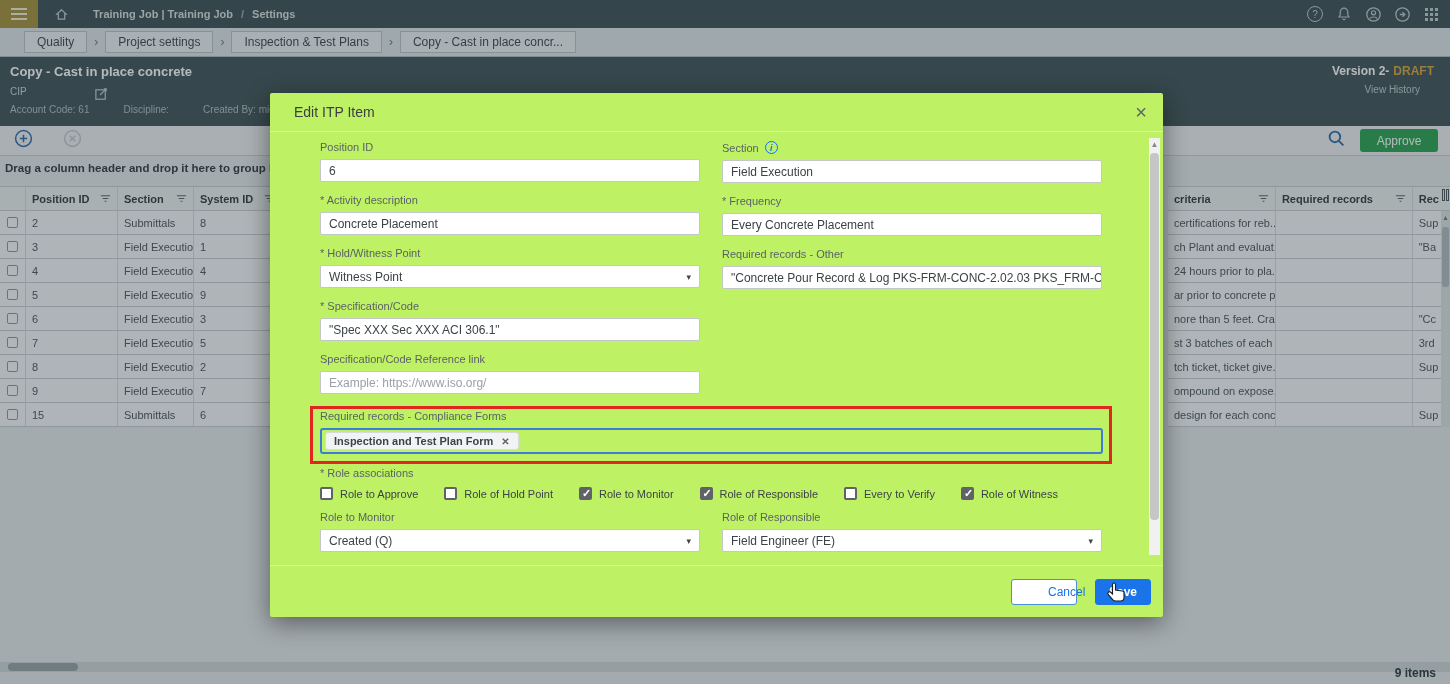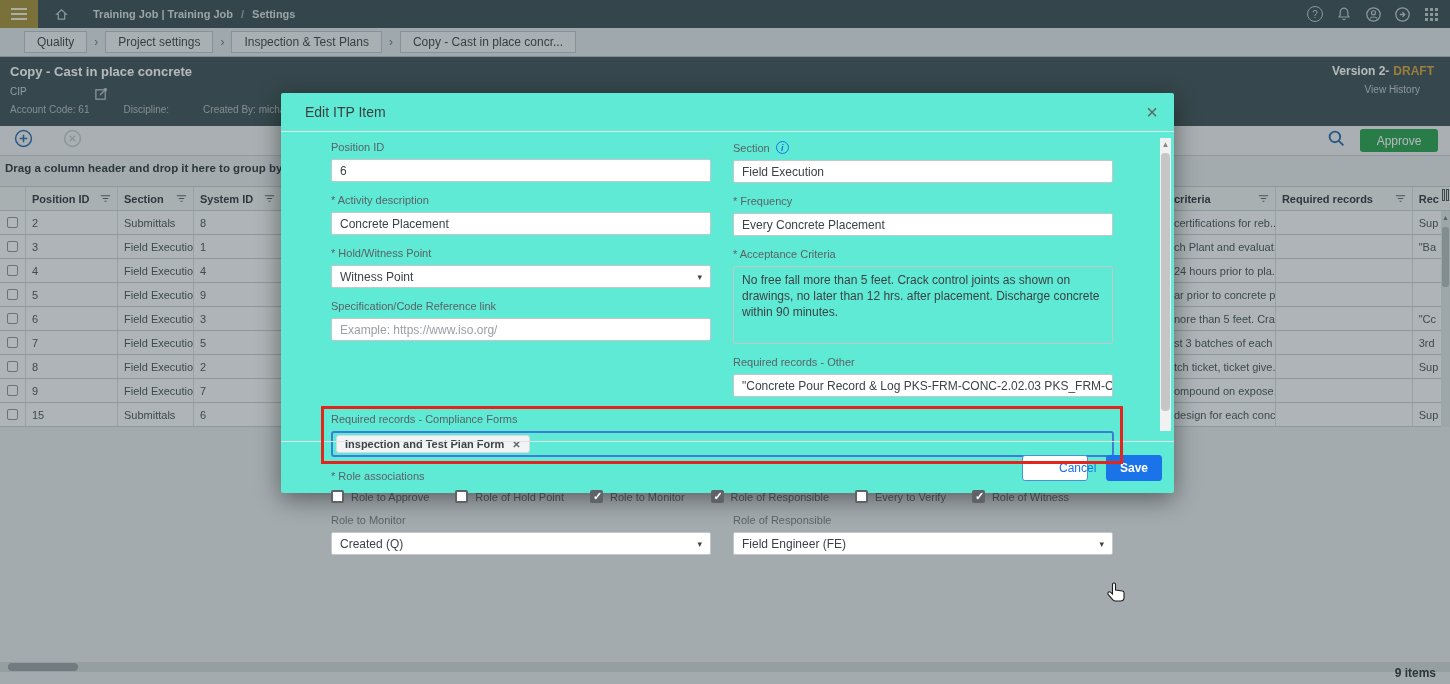--- a/index.html
+++ b/index.html
@@ -59,21 +59,21 @@
   .colchooser { position:absolute; right:1px; top:3px; display:flex; gap:1px; }
   .colchooser i { width:3px; height:12px; border:1px solid #49545a; background:#e8ecee; display:block; }
 
   
   .hscroll { position:absolute; left:0; top:662px; width:1450px; height:10px; background:#d0d6d8; z-index:1; }
   .hscroll .thumb { position:absolute; left:8px; top:1px; width:70px; height:8px; background:#99a3a7; border-radius:4px; }
   .items-count { position:absolute; right:14px; top:666px; font-size:12px; font-weight:bold; color:#2e373b; z-index:1; }
 
   
   .overlay { position:absolute; inset:0; background:rgba(36,50,56,0.34); z-index:10; }
-  .modal { position:absolute; left:281px; top:93px; width:893px; height:400px; background:#5eead4; border-radius:2px; box-shadow:0 6px 24px rgba(0,0,0,0.45); z-index:20; }
+  .modal { position:absolute; left:270px; top:93px; width:893px; height:524px; background:#bef264; border-radius:2px; box-shadow:0 6px 24px rgba(0,0,0,0.45); z-index:20; }
   .mhead { height:39px; border-bottom:1px solid #e4e4e4; display:flex; align-items:center; padding:0 16px 0 24px; }
   .mtitle { font-size:14px; color:#3c4043; flex:1; }
   .mclose { font-size:20px; color:#5f6368; cursor:pointer; line-height:1; }
 
   .mbody { position:absolute; top:39px; left:50px; width:783px; }
   .cols { display:flex; gap:22px; }
   .col { width:380px; }
   .fld { margin-top:12px; }
   .fld:first-child { margin-top:9px; }
   .lbl { font-size:11px; color:#5a6268; margin-bottom:6px; display:flex; align-items:center; gap:6px; }
@@ -433,40 +433,40 @@
           <div class="inp">Concrete Placement</div>
         </div>
         <div class="fld">
           <div class="lbl">* Hold/Witness Point</div>
           <div class="inp seldd">
             <span>Witness Point</span>
             <span class="caret">▾</span>
           </div>
         </div>
         <div class="fld">
+          <div class="lbl">* Specification/Code</div>
+          <div class="inp">"Spec XXX Sec XXX ACI 306.1"</div>
+        </div>
+        <div class="fld">
           <div class="lbl">Specification/Code Reference link</div>
           <div class="inp ph">Example: https://www.iso.org/</div>
         </div>
       </div>
 
       <div class="col">
         <div class="fld">
           <div class="lbl">
             <span>Section</span>
             <span class="info">i</span>
           </div>
           <div class="inp">Field Execution</div>
         </div>
         <div class="fld">
           <div class="lbl">* Frequency</div>
           <div class="inp">Every Concrete Placement</div>
-        </div>
-        <div class="fld">
-          <div class="lbl">* Acceptance Criteria</div>
-          <div class="ta">No free fall more than 5 feet. Crack control joints as shown on drawings, no later than 12 hrs. after placement. Discharge concrete within 90 minutes.</div>
         </div>
         <div class="fld">
           <div class="lbl">Required records - Other</div>
           <div class="inp">"Concrete Pour Record &amp; Log PKS-FRM-CONC-2.02.03 PKS_FRM-CONC-2.02.06"</div>
         </div>
       </div>
     </div>
 
     <div class="fld" style="margin-top:16px;">
       <div class="lbl">Required records - Compliance Forms</div>

